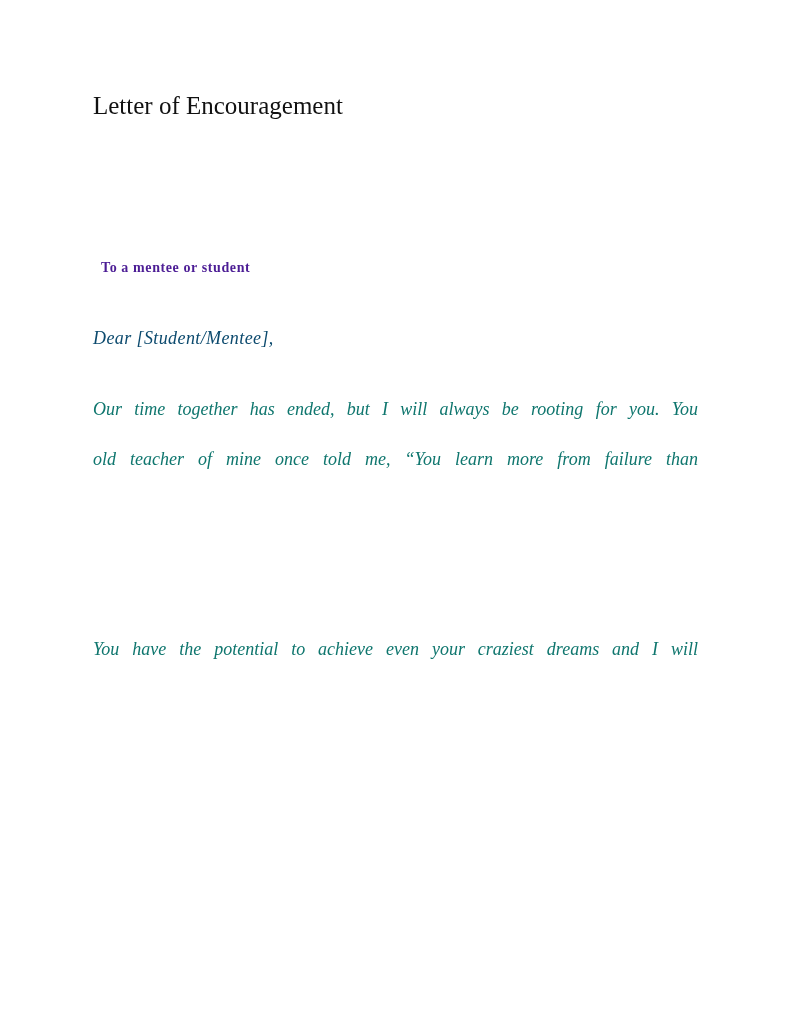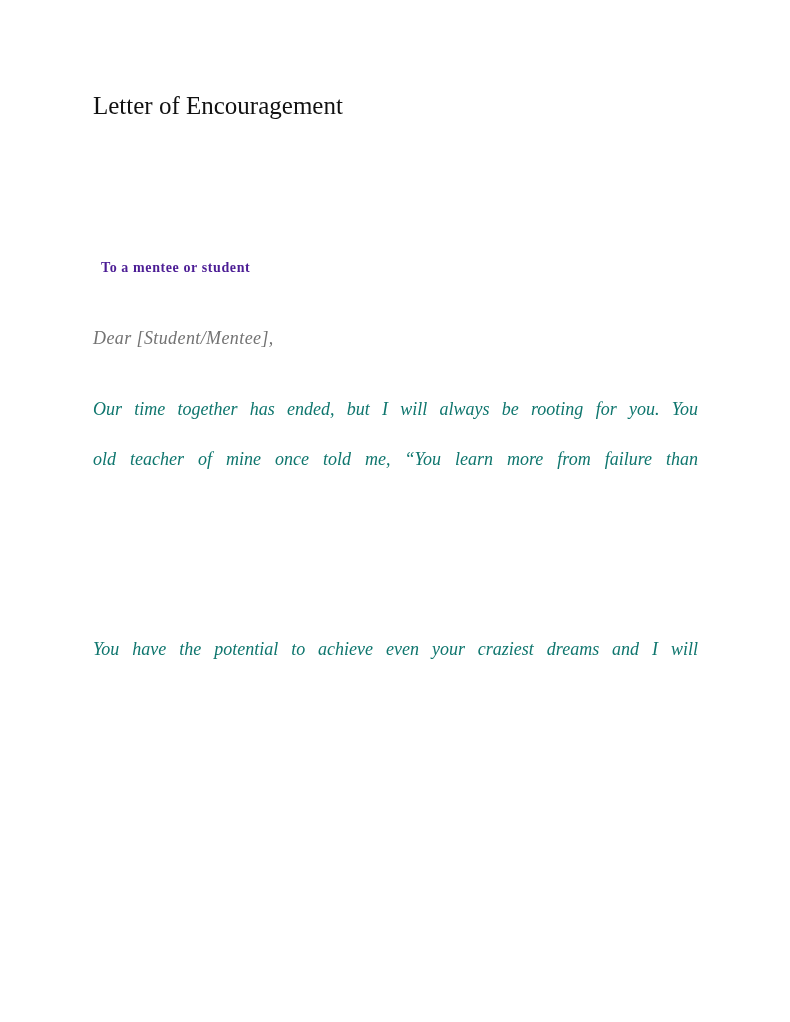--- a/index.html
+++ b/index.html
@@ -1,19 +1,19 @@
 <!DOCTYPE html>
 <html><head>
   <meta charset="utf-8">
   <style>
     html, body { margin: 0; padding: 0; background: #ffffff; }
     body { width: 790px; height: 1022px; position: relative; overflow: hidden; font-family: "Liberation Serif", serif; }
     .title { position: absolute; left: 93px; top: 92px; font-size: 25px; color: #111; white-space: nowrap; }
     .subhead { position: absolute; left: 93px; top: 260px; font-size: 14px; font-weight: bold; color: #4c1d95; letter-spacing: 0.6px; white-space: nowrap; margin-left: 8px; }
-    .salutation { position: absolute; left: 93px; top: 328px; font-size: 18px; font-style: italic; color: #737373; letter-spacing: 0.4px; white-space: nowrap; }
+    .salutation { position: absolute; left: 93px; top: 328px; font-size: 18px; font-style: italic; color: #0c4a6e; letter-spacing: 0.4px; white-space: nowrap; }
     .para { position: absolute; left: 93px; width: 605px; font-size: 18px; font-style: italic; color: #0f766e; }
     .line { display: block; height: 50px; line-height: 22px; white-space: nowrap; }
     .line.justify { text-align: justify; text-align-last: justify; white-space: normal; }
     .p1 { top: 398px; }
     .p2 { top: 618px; margin-top: 20px; }
   </style>
 </head>
 <body>
 
 <div>

